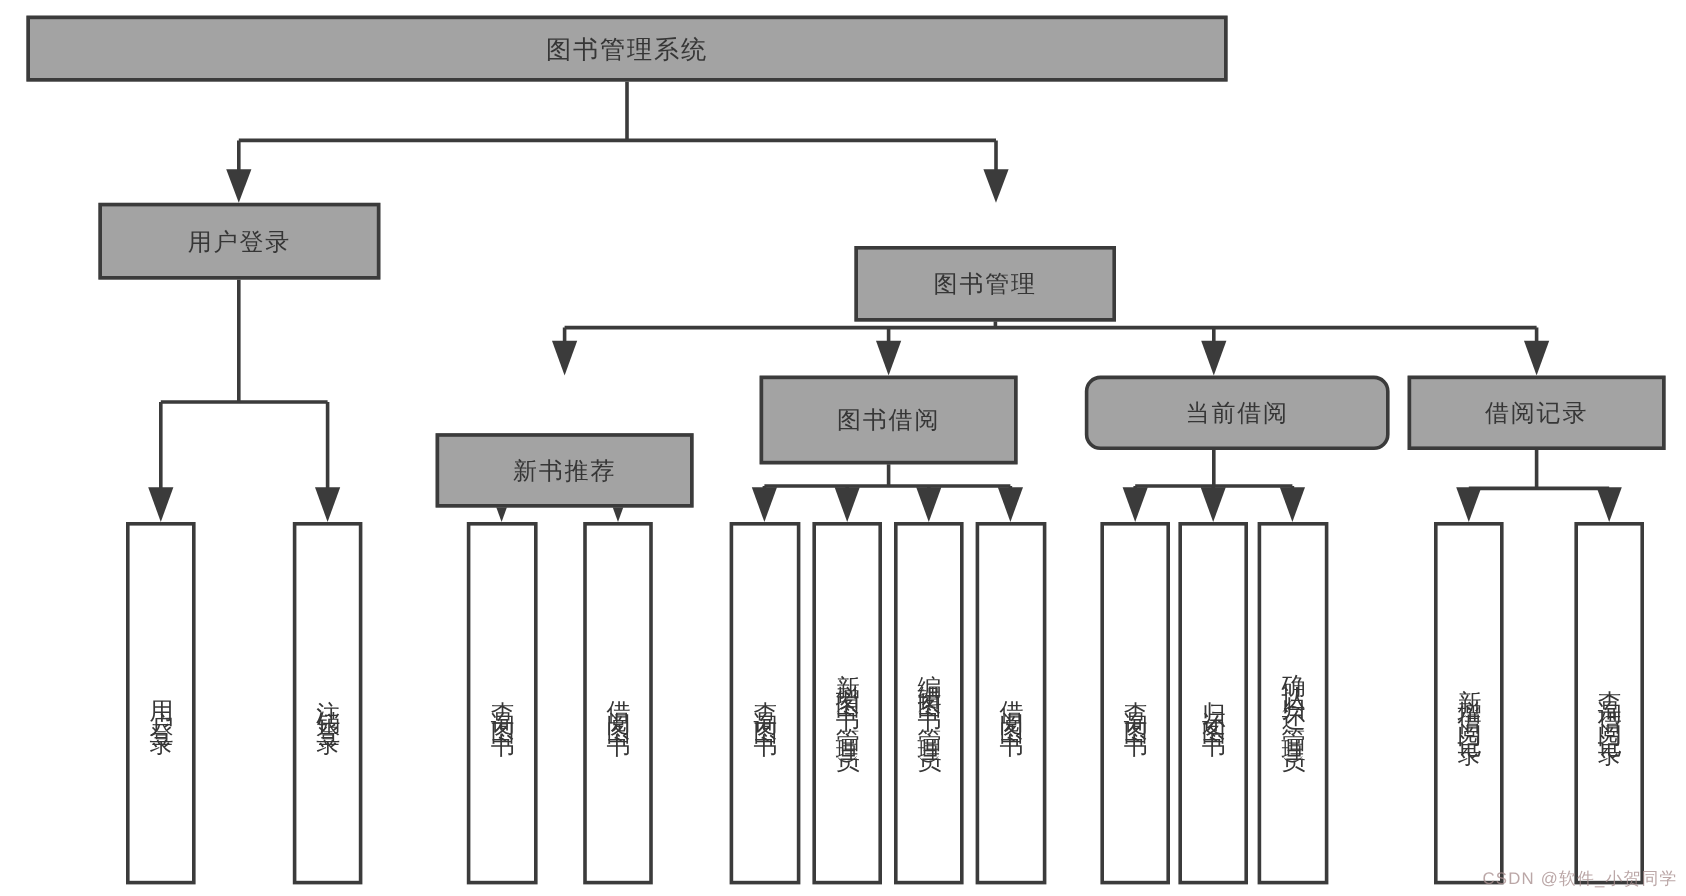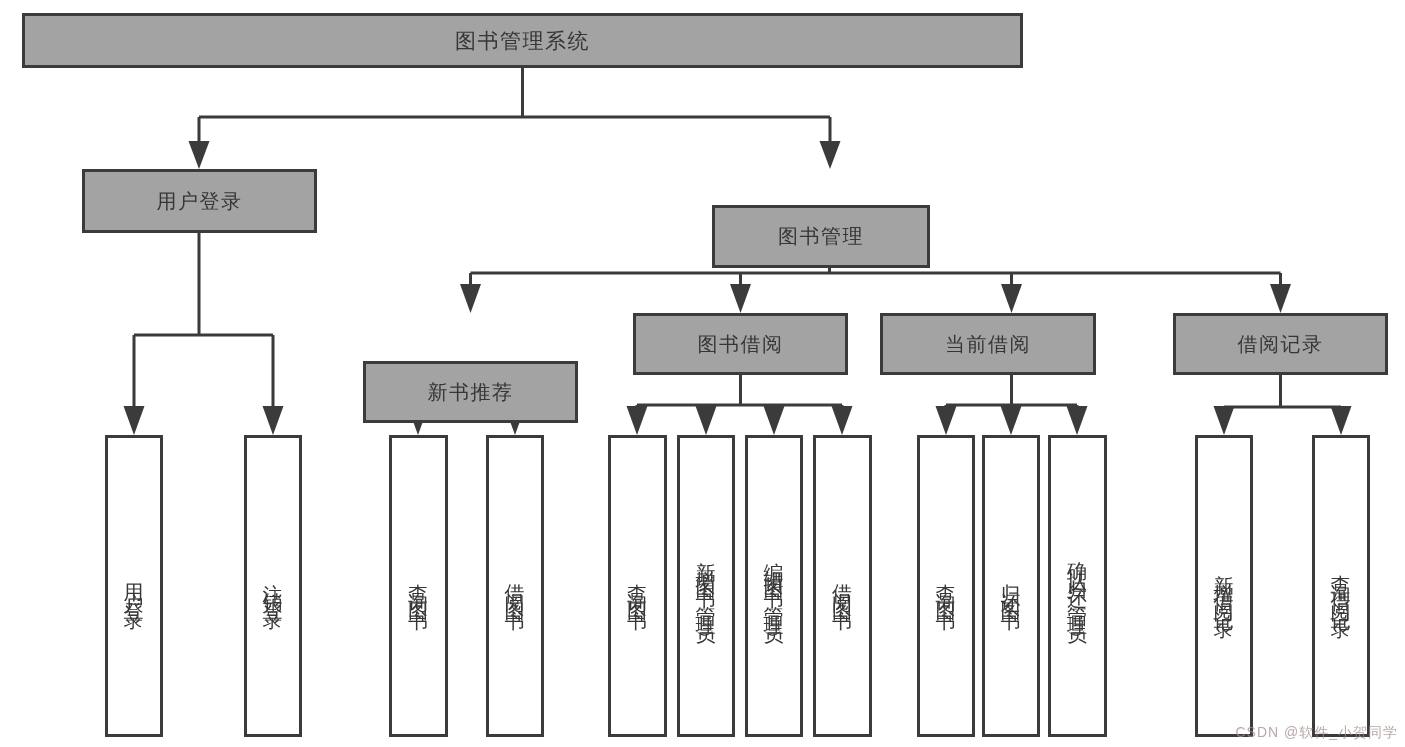--- a/index.html
+++ b/index.html
@@ -110,24 +110,24 @@
   <div class="node" style="left:82px;top:169px;width:235px;height:64px;">
     <span class="lbl">用户登录</span>
   </div>
   <div class="node" style="left:712px;top:170px;width:218px;height:63px;margin-top:35px;">
     <span class="lbl">图书管理</span>
   </div>
 
   <div class="node" style="left:363px;top:313px;width:215px;height:62px;margin-top:48px;">
     <span class="lbl">新书推荐</span>
   </div>
-  <div class="node" style="left:633px;top:313px;width:215px;height:62px;">
+  <div class="node" style="left:633px;top:313px;width:215px;height:74px;">
     <span class="lbl">图书借阅</span>
   </div>
-  <div class="node" style="left:880px;top:313px;width:216px;height:62px;">
+  <div class="node" style="left:904px;top:313px;width:254px;height:62px;border-radius:13px;">
     <span class="lbl">当前借阅</span>
   </div>
   <div class="node" style="left:1173px;top:313px;width:215px;height:62px;">
     <span class="lbl">借阅记录</span>
   </div>
 
   <div class="leaf" style="left:105px;">
     <span class="vlbl">用户登录</span>
   </div>
   <div class="leaf" style="left:244px;">

